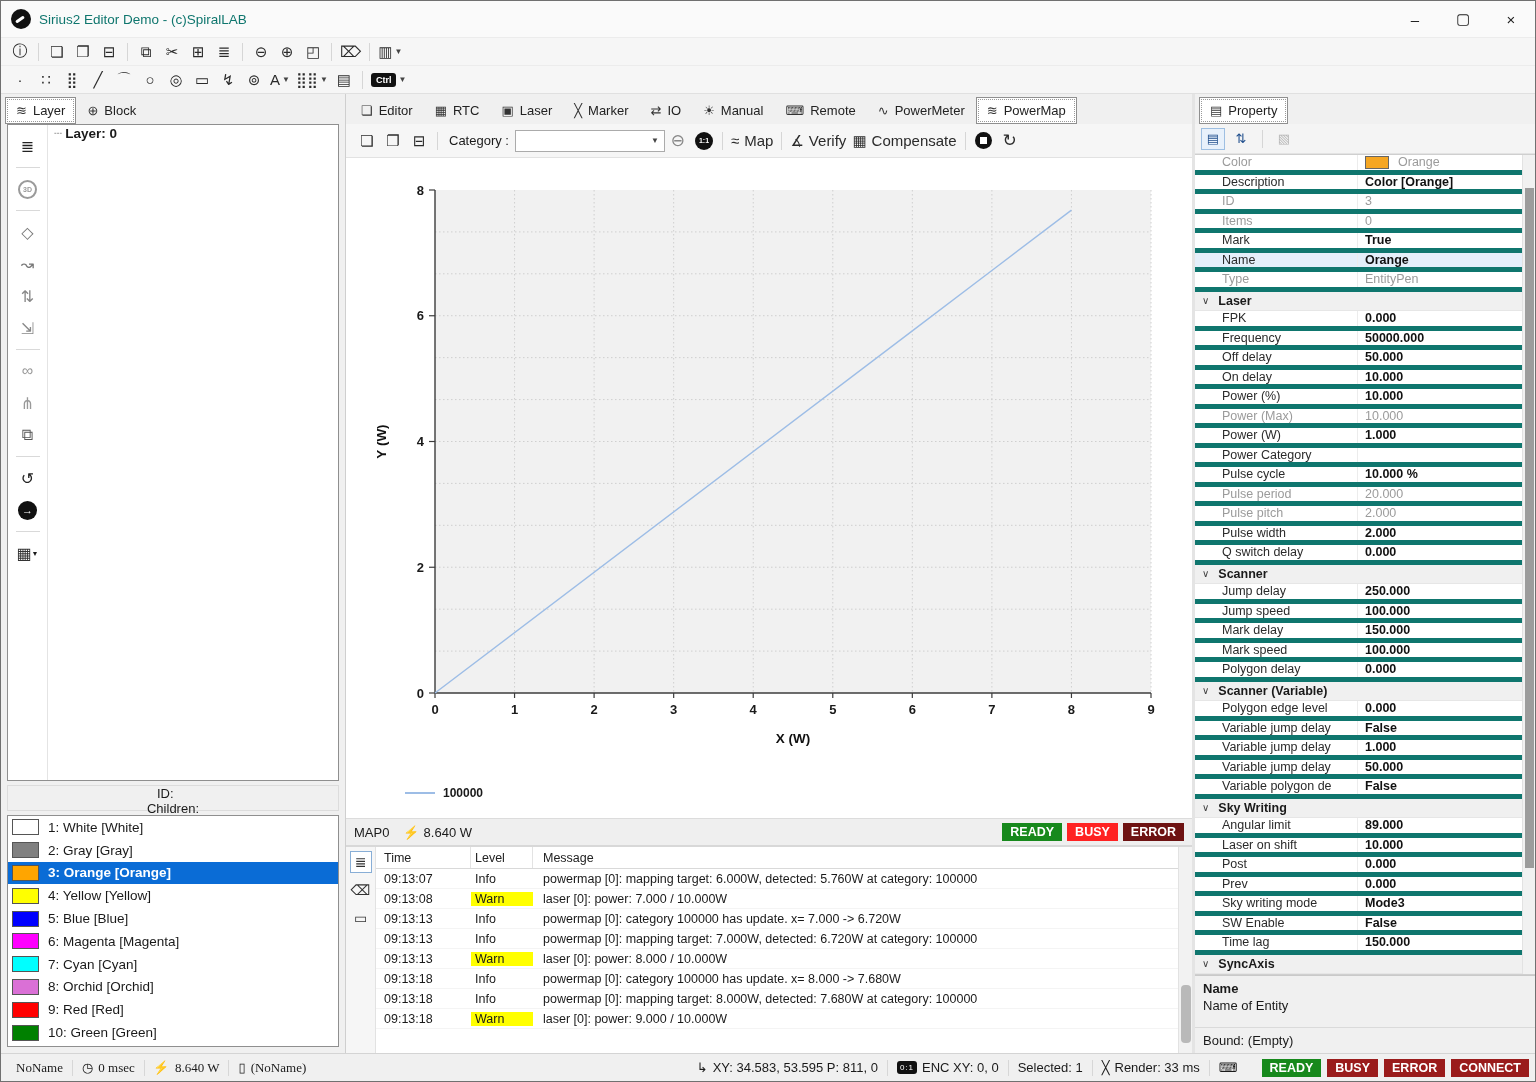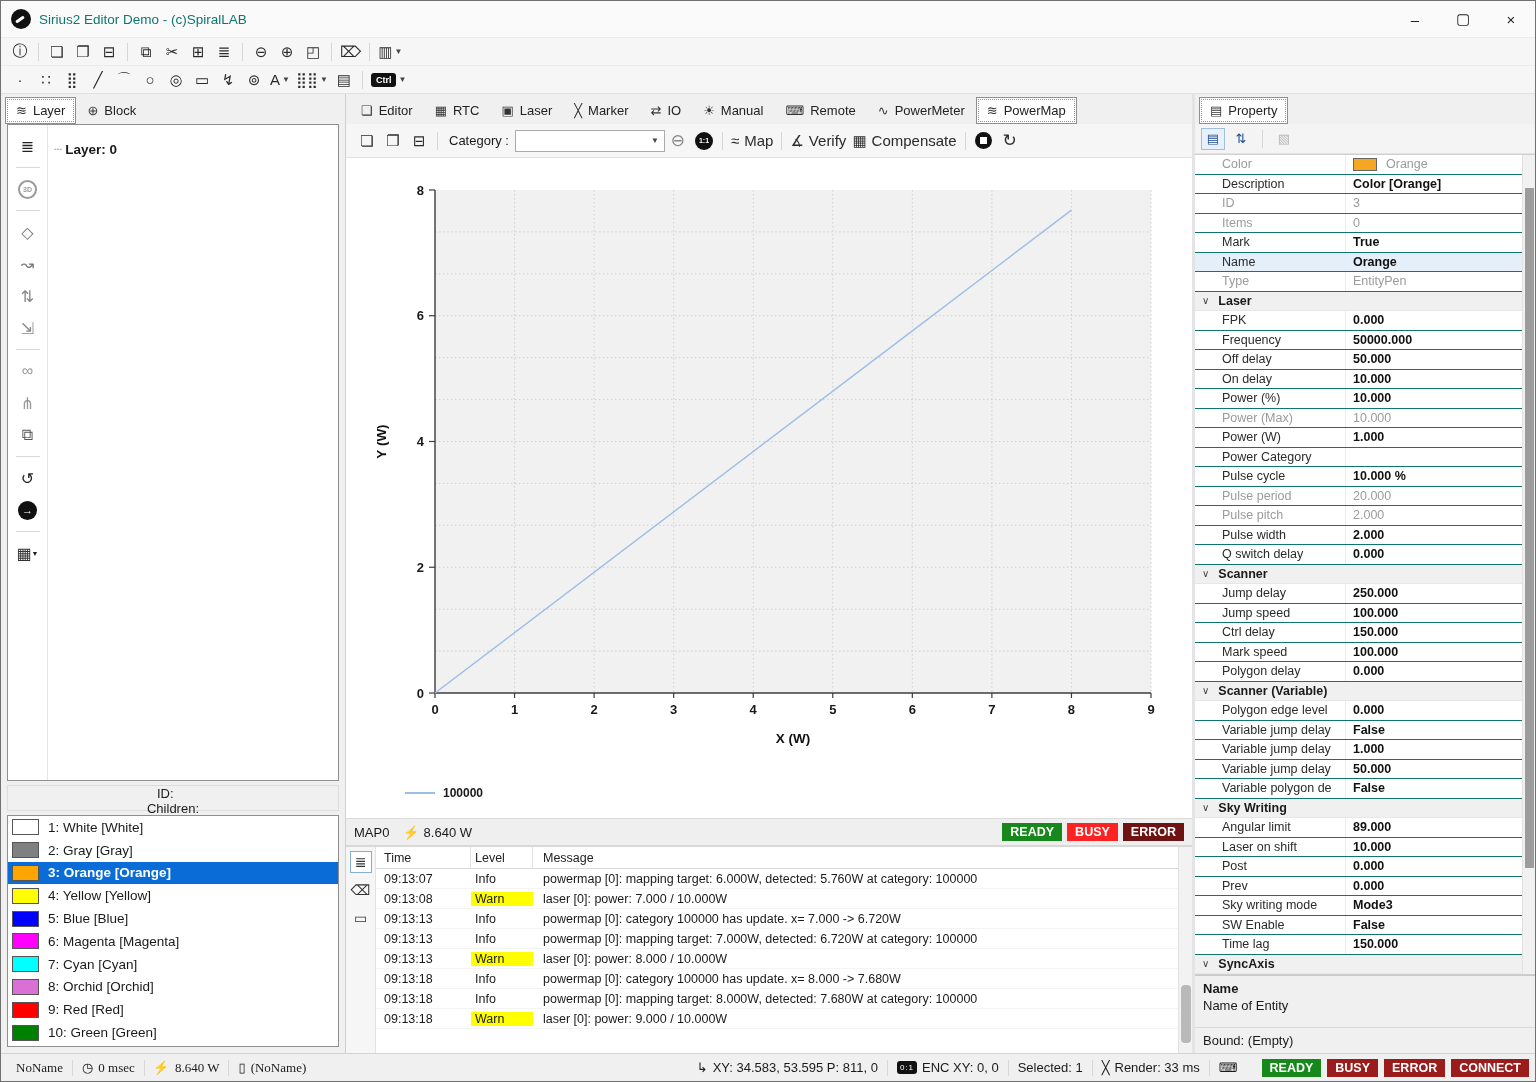--- a/index.html
+++ b/index.html
@@ -35,21 +35,21 @@
   .tab .tglyph { font-size:13px; margin-right:6px; color:#333; }
   .tab.active { background:#fff; border:1px solid #8f8f8f; outline:1px dotted #9a9a9a; outline-offset:-3px; }
 
   
   .tree-wrap { flex:1 1 auto; margin:0 6px; border:1px solid #8f8f8f; background:#fff; display:flex; min-height:0; }
   .icon-strip { width:40px; border-right:1px solid #e4e4e4; display:flex; flex-direction:column; align-items:center; padding-top:8px; }
   .strip-btn { width:28px; height:26px; display:flex; align-items:center; justify-content:center; font-size:16px; margin-bottom:6px; }
   .strip-sep { width:24px; height:1px; background:#d9d9d9; margin:2px 0 8px 0; }
   .strip-badge { width:19px; height:19px; border-radius:50%; border:2px solid #9a9a9a; color:#9a9a9a; font-size:7px; font-weight:bold; display:flex; align-items:center; justify-content:center; }
   .strip-start { width:19px; height:19px; border-radius:50%; background:#111; color:#fff; font-size:11px; display:flex; align-items:center; justify-content:center; }
-  .tree-body { flex:1; padding:16px 6px; font-size:13.5px; }
+  .tree-body { flex:1; padding:0 6px; font-size:13.5px; }
   .tree-node { font-weight:bold; }
   .tree-dash { color:#b0b0b0; font-weight:normal; margin-right:3px; }
   .idbar { height:26px; margin:4px 6px 0 6px; background:#f0f0f0; border:1px solid #dcdcdc; display:flex; align-items:center; font-size:13px;flex-direction:column; }
   .idbar span:first-child { margin-left:8px; width:40px; }
   .penlist { height:232px; margin:4px 6px 6px 6px; border:1px solid #8f8f8f; background:#fff; overflow:hidden; flex:0 0 auto; }
   .pen { height:22.8px; display:flex; align-items:center; padding-left:4px; font-size:13.5px; }
   .pen .swatch { width:27px; height:16px; border:1px solid #555; margin-right:9px; flex:0 0 auto; }
   .pen.selected { background:#0a6cd6; color:#fff; font-weight:bold; }
 
   
@@ -83,21 +83,21 @@
   .log-scroll { width:14px; background:#f2f2f2; border-left:1px solid #e2e2e2; position:relative; }
   .log-scroll .thumb { position:absolute; left:2px; width:10px; background:#b9b9b9; border-radius:4px; }
 
   
   .prop-toolbar { height:30px; background:#f4f4f4; display:flex; align-items:center; padding-left:6px; gap:4px; border-bottom:1px solid #e3e3e3; flex:0 0 auto; }
   .prop-tbtn { width:24px; height:22px; display:flex; align-items:center; justify-content:center; font-size:13px; color:#1f4e8c; }
   .prop-tbtn.sel { border:1px solid #9ebfe2; background:#e8f1fb; }
   .prop-tbtn.dis { color:#b5b5b5; }
   .prop-grid-wrap { flex:1 1 auto; background:#fff; display:flex; min-height:0; border:1px solid #cfcfcf; border-left:none; border-right:none; }
   .prop-grid { flex:1; overflow:hidden; }
-  .prow { display:flex; height:19.5px; align-items:center; font-size:12.5px; border-bottom:1px solid #0f766e; }
+  .prow { display:flex; height:19.5px; align-items:center; font-size:12.5px; border-bottom:5px solid #0f766e;gap:12px; }
   .prow.selected { background:#e4effa; }
   .pname { width:150px; padding-left:27px; flex:0 0 auto; color:#2b2b2b; white-space:nowrap; overflow:hidden; }
   .pval { flex:1; border-left:1px solid #ececec; padding-left:7px; height:100%; display:flex; align-items:center; white-space:nowrap; overflow:hidden; }
   .prow.gray .pname, .prow.gray .pval { color:#9b9b9b; }
   .prow.boldval .pval { font-weight:bold; color:#111; }
   .pcat { display:flex; height:19.5px; align-items:center; background:#f0f0f0; font-weight:bold; font-size:12.5px; padding-left:7px; border-bottom:1px solid #e6e6e6; }
   .pcat .chev { font-size:10px; margin-right:9px; color:#444; font-weight:normal; }
   .cswatch { width:24px; height:13px; border:1px solid #666; margin-right:9px; flex:0 0 auto; }
   .prop-scroll { width:13px; background:#f1f1f1; border-left:1px solid #e2e2e2; position:relative; }
   .prop-scroll .thumb { position:absolute; left:2px; width:9px; background:#9c9c9c; }
@@ -725,21 +725,21 @@
                 <span>250.000</span>
               </div>
             </div>
             <div class="prow boldval">
               <div class="pname">Jump speed</div>
               <div class="pval">
                 <span>100.000</span>
               </div>
             </div>
             <div class="prow boldval">
-              <div class="pname">Ctrl delay</div>
+              <div class="pname">Mark delay</div>
               <div class="pval">
                 <span>150.000</span>
               </div>
             </div>
             <div class="prow boldval">
               <div class="pname">Mark speed</div>
               <div class="pval">
                 <span>100.000</span>
               </div>
             </div>

